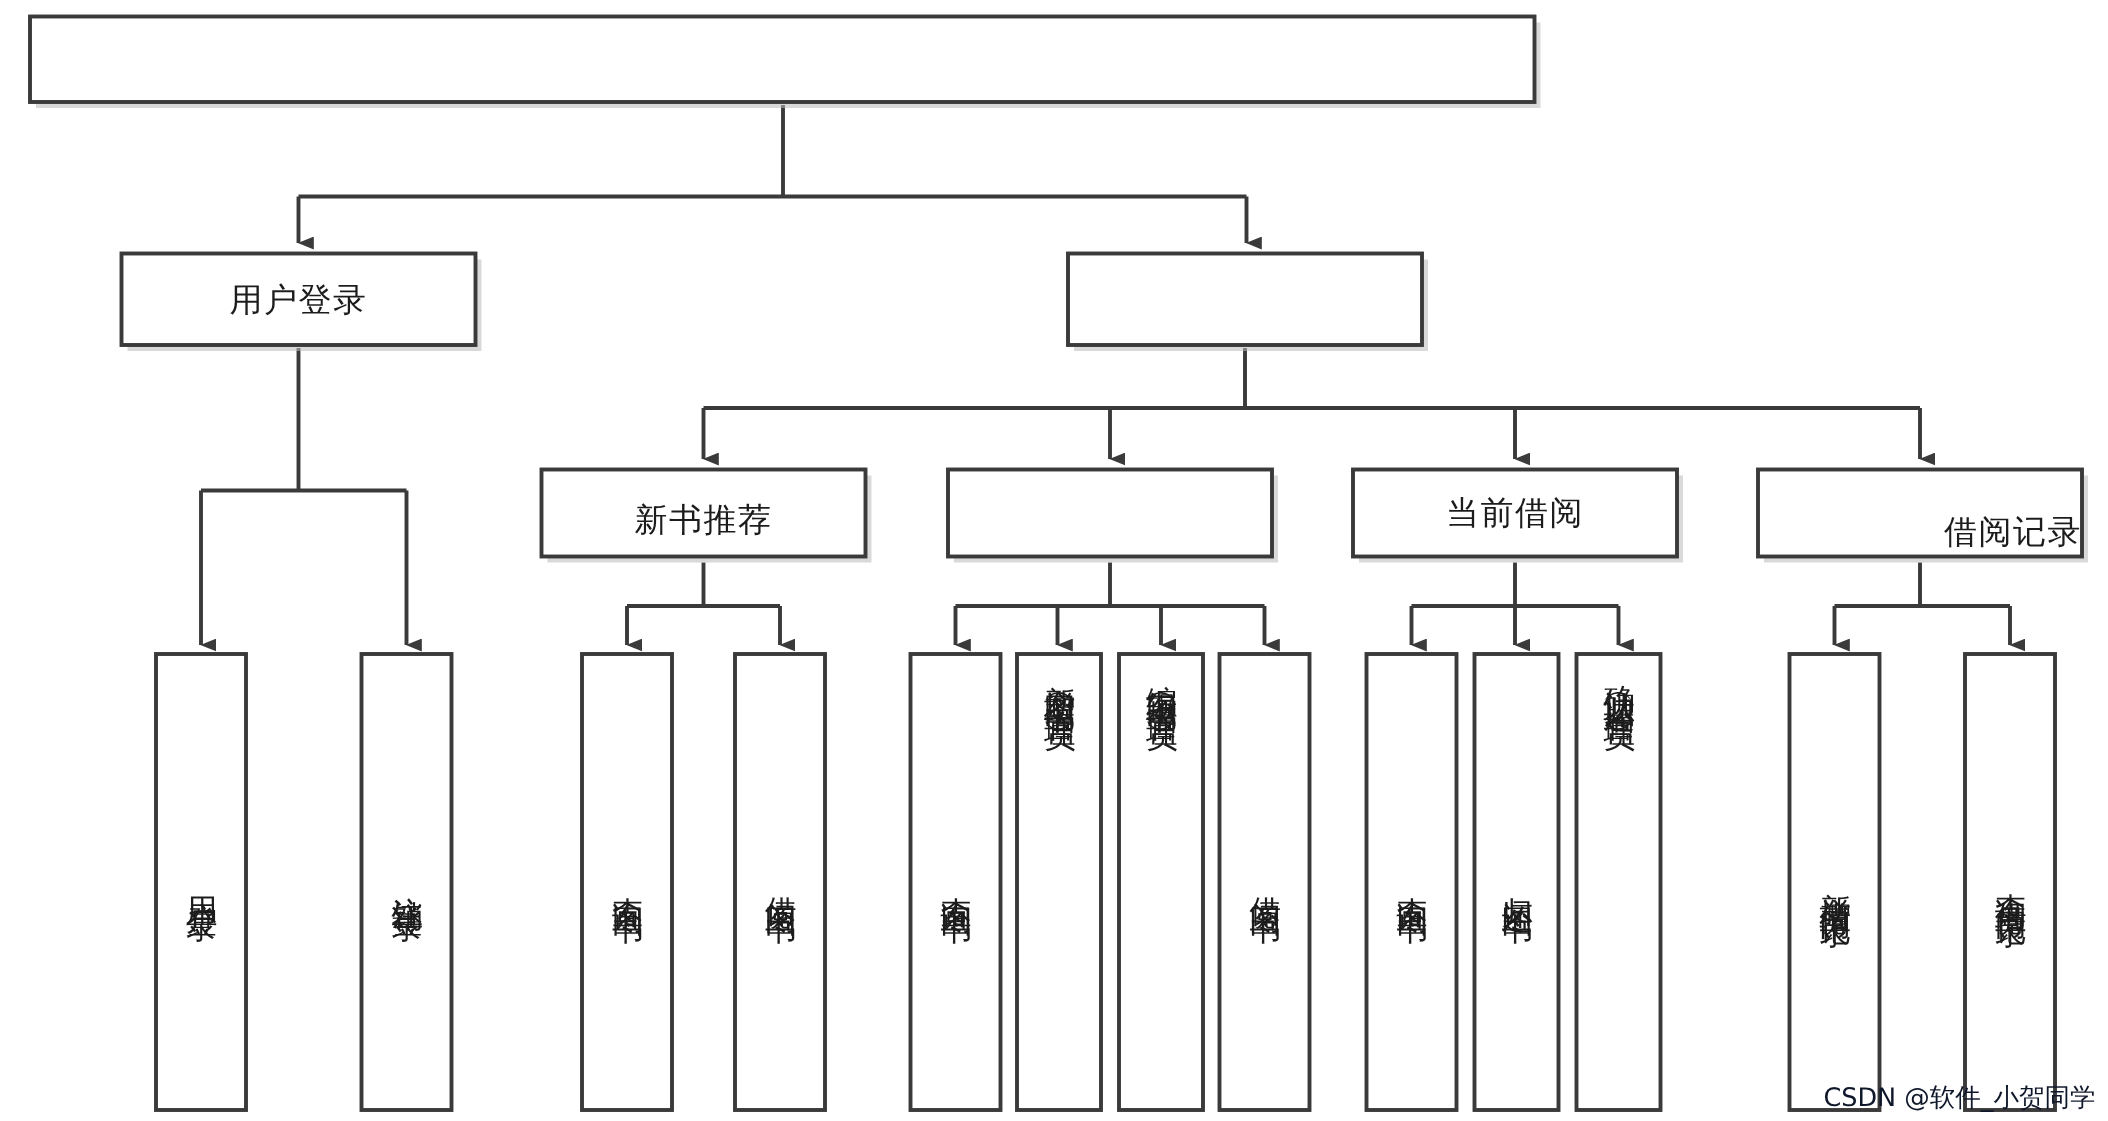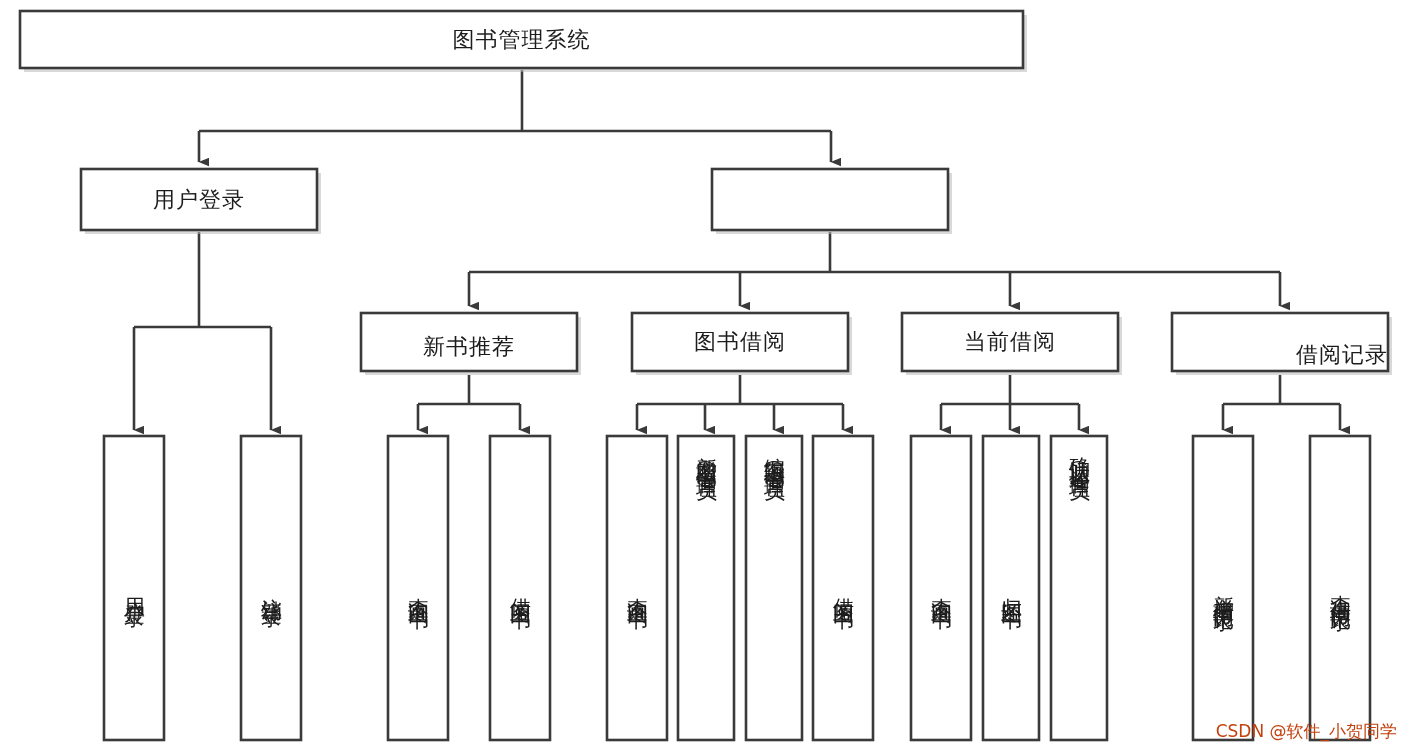--- a/index.html
+++ b/index.html
@@ -71,21 +71,21 @@
     color: #1c1c1c;
     letter-spacing: 1px;
     white-space: nowrap;
   }
   #watermark {
     position: absolute;
     right: 8px;
     bottom: 4px;
     font-family: "DejaVu Sans", "Liberation Sans", sans-serif;
     font-size: 17px;
-    color: #c2410c;
+    color: #0f172a;
     white-space: nowrap;
     pointer-events: none;
   }
 </style>
 </head>
 <body>
 
 <div id="diagram-root">
 
   <svg class="flow" viewBox="0 0 1405 747">
@@ -174,34 +174,28 @@
 
       <rect class="node-box" x="911" y="436" width="60" height="304"></rect>
       <rect class="node-box" x="983" y="436" width="56" height="304"></rect>
       <rect class="node-box" x="1051" y="436" width="56" height="304"></rect>
 
       <rect class="node-box" x="1193" y="436" width="60" height="304"></rect>
       <rect class="node-box" x="1310" y="436" width="60" height="304"></rect>
     </g>
   </svg>
 
-  <div class="hlabel-wrap" style="left:20px; top:11px; width:1003px; height:57px;">
-    <span class="hlabel-text">图书管理系统</span>
-  </div>
 
   <div class="hlabel-wrap" style="left:81px; top:169px; width:236px; height:61px;">
     <span class="hlabel-text">用户登录</span>
   </div>
 
   <div class="hlabel-wrap" style="left:361px; top:313px; width:216px; height:67px;align-items:center;">
     <span class="hlabel-text">新书推荐</span>
   </div>
-  <div class="hlabel-wrap" style="left:632px; top:313px; width:216px; height:58px;">
-    <span class="hlabel-text">图书借阅</span>
-  </div>
   <div class="hlabel-wrap" style="left:902px; top:313px; width:216px; height:58px;border-radius:17px;">
     <span class="hlabel-text">当前借阅</span>
   </div>
   <div class="hlabel-wrap" style="left:1172px; top:326px; width:216px; height:58px;justify-content:flex-end;">
     <span class="hlabel-text">借阅记录</span>
   </div>
 
   <div class="vlabel-wrap" style="left:104px; top:436px; width:60px; height:304px;">
     <span class="vlabel-text">用户登录</span>
   </div>

